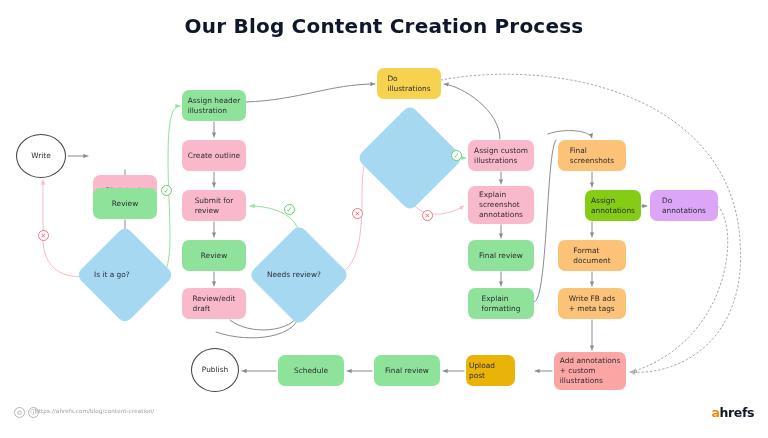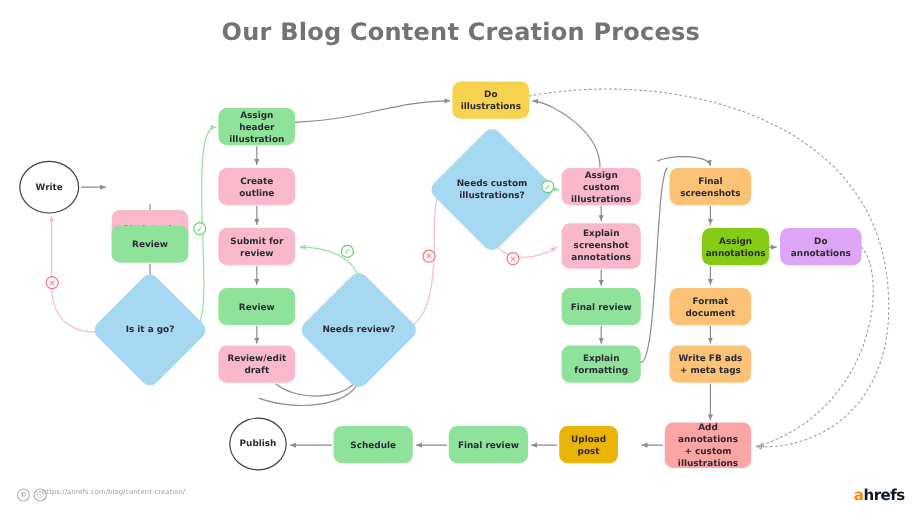--- a/index.html
+++ b/index.html
@@ -8,32 +8,32 @@
     background:#ffffff;
     font-family:"DejaVu Sans","Liberation Sans",sans-serif;
     overflow:hidden;
     position:relative;
   }
   #stage{position:relative;width:768px;height:438px;}
 
   .title{
     position:absolute;left:0;top:14px;width:768px;
     text-align:center;
-    font-size:20px;font-weight:bold;color:#737373;
+    font-size:20px;font-weight:bold;color:#0f172a;
     letter-spacing:.2px;
   }
 
   svg.edges{position:absolute;left:0;top:0;width:768px;height:438px;pointer-events:none;}
 
   .node{
     position:absolute;
     box-sizing:border-box;
     display:flex;align-items:center;justify-content:center;
-    text-align:center;
-    font-size:7.4px;font-weight:bold;color:#2b2b33;
+    text-align:left;
+    font-size:7.4px;font-weight:normal;color:#2b2b33;
     line-height:1.35;
     border-radius:7px;
     padding:2px 3px;
     white-space:pre-line;
   }
   .node.terminal{
     border-radius:50%;
     background:#ffffff;
     border:1.2px solid #3f3f46;
   }
@@ -149,22 +149,21 @@
 illustration</span></div>
       <div class="node rect" style="left: 182px; top: 140px; width: 64px; height: 31px; background: rgb(249, 185, 203);"><span>Create outline</span></div>
       <div class="node rect" style="left: 182px; top: 190px; width: 64px; height: 31px; background: rgb(249, 185, 203);"><span>Submit for
 review</span></div>
       <div class="node rect" style="left: 182px; top: 240px; width: 64px; height: 31px; background: rgb(143, 226, 154);"><span>Review</span></div>
       <div class="node rect" style="left: 182px; top: 288px; width: 64px; height: 31px; background: rgb(249, 185, 203);"><span>Review/edit
 draft</span></div>
       <div class="node diamond" style="left: 263px; top: 239px; width: 72px; height: 72px;"><div class="dshape" style="background: rgb(166, 216, 242);"></div><div class="dlabel">Needs review?</div></div>
       <div class="node rect" style="left: 377px; top: 68px; width: 64px; height: 31px; background: rgb(247, 210, 79);"><span>Do
 illustrations</span></div>
-      <div class="node diamond" style="left: 372px; top: 120px; width: 76px; height: 76px;"><div class="dshape" style="background: rgb(166, 216, 242);"></div><div class="dlabel">Needs custom
-illustrations?</div></div>
+      <div class="node diamond" style="left: 372px; top: 120px; width: 76px; height: 76px;"><div class="dshape" style="background: rgb(166, 216, 242);"></div></div>
       <div class="node rect" style="left: 468px; top: 140px; width: 66px; height: 31px; background: rgb(249, 185, 203);"><span>Assign custom
 illustrations</span></div>
       <div class="node rect" style="left: 468px; top: 186px; width: 66px; height: 38px; background: rgb(249, 185, 203);"><span>Explain
 screenshot
 annotations</span></div>
       <div class="node rect" style="left: 468px; top: 240px; width: 66px; height: 31px; background: rgb(143, 226, 154);"><span>Final review</span></div>
       <div class="node rect" style="left: 468px; top: 288px; width: 66px; height: 31px; background: rgb(143, 226, 154);"><span>Explain
 formatting</span></div>
       <div class="node rect" style="left: 558px; top: 140px; width: 68px; height: 31px; background: rgb(251, 194, 120);"><span>Final
 screenshots</span></div>

